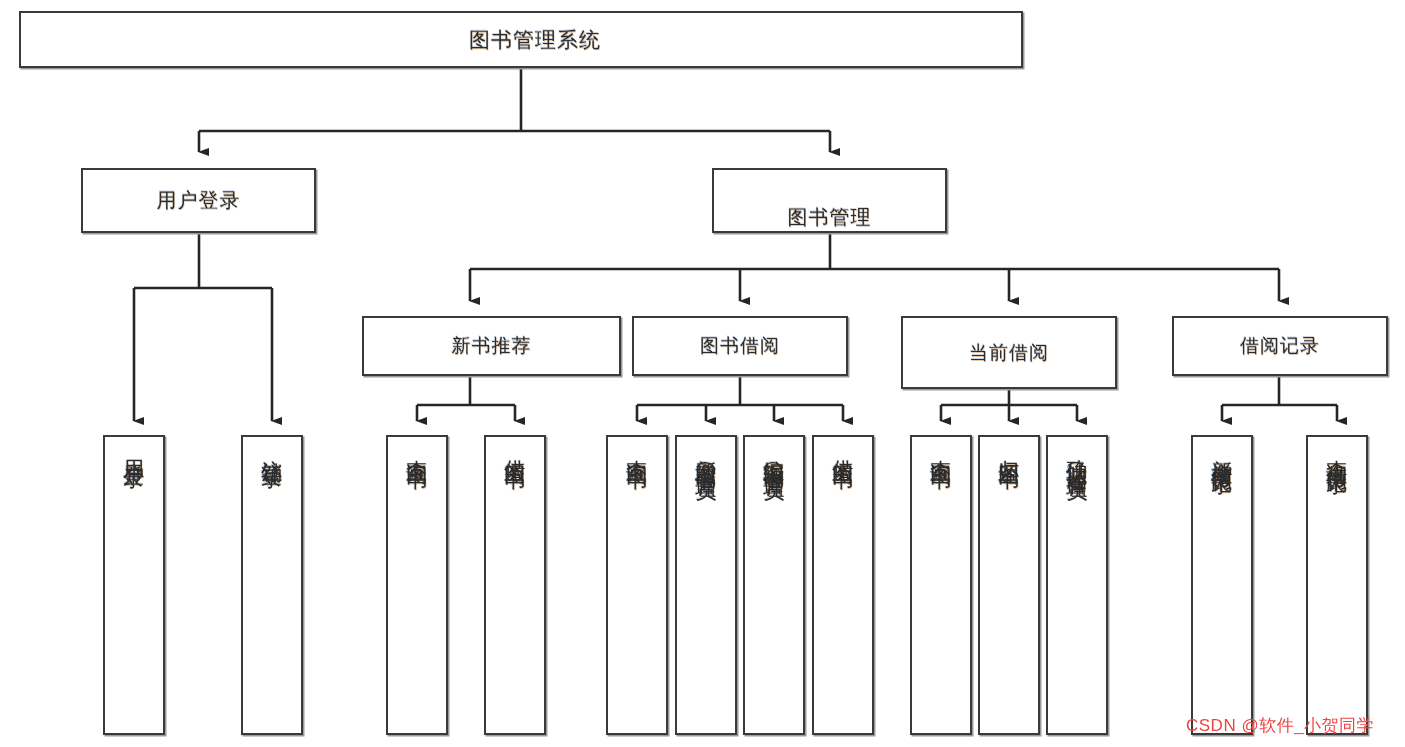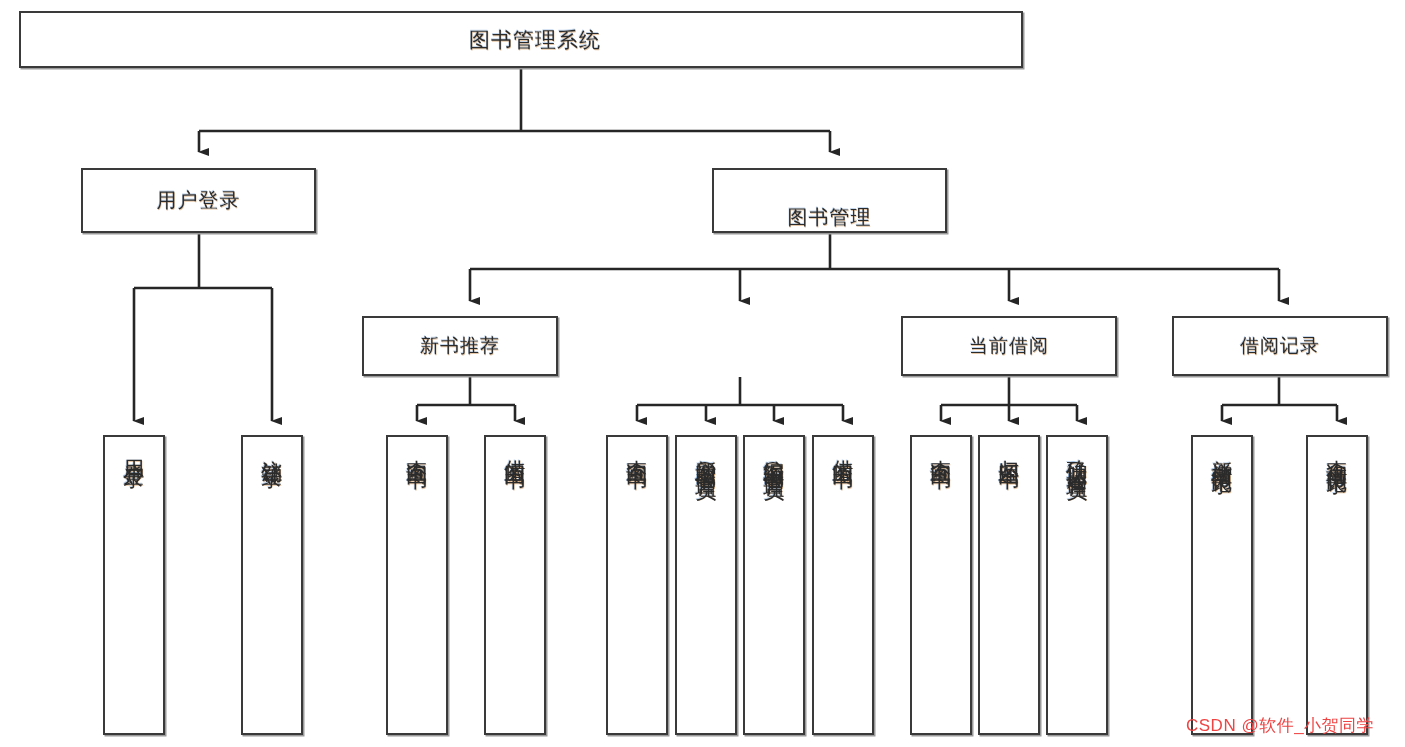--- a/index.html
+++ b/index.html
@@ -137,26 +137,29 @@
   </div>
 
   <div class="node node-mid" style="left:81px; top:168px; width:235px; height:65px;">
     <span class="node-label">用户登录</span>
   </div>
 
   <div class="node node-mid" style="left:712px; top:168px; width:235px; height:65px;align-items:flex-end;">
     <span class="node-label">图书管理</span>
   </div>
 
-  <div class="node node-sub" style="left:362px; top:316px; width:196px; height:60px;">
+  <div class="node node-sub" style="left:362px; top:316px; width:259px; height:60px;">
     <span class="node-label">新书推荐</span>
   </div>
 
-
-  <div class="node node-sub" style="left:901px; top:316px; width:216px; height:60px;">
+  <div class="node node-sub" style="left:632px; top:316px; width:216px; height:60px;">
+    <span class="node-label">图书借阅</span>
+  </div>
+
+  <div class="node node-sub" style="left:901px; top:316px; width:216px; height:73px;">
     <span class="node-label">当前借阅</span>
   </div>
 
   <div class="node node-sub" style="left:1172px; top:316px; width:216px; height:60px;">
     <span class="node-label">借阅记录</span>
   </div>
 
   <div class="node node-leaf" style="left:103px; top:435px; width:62px; height:300px;">
     <span class="node-label">用户登录</span>
   </div>

